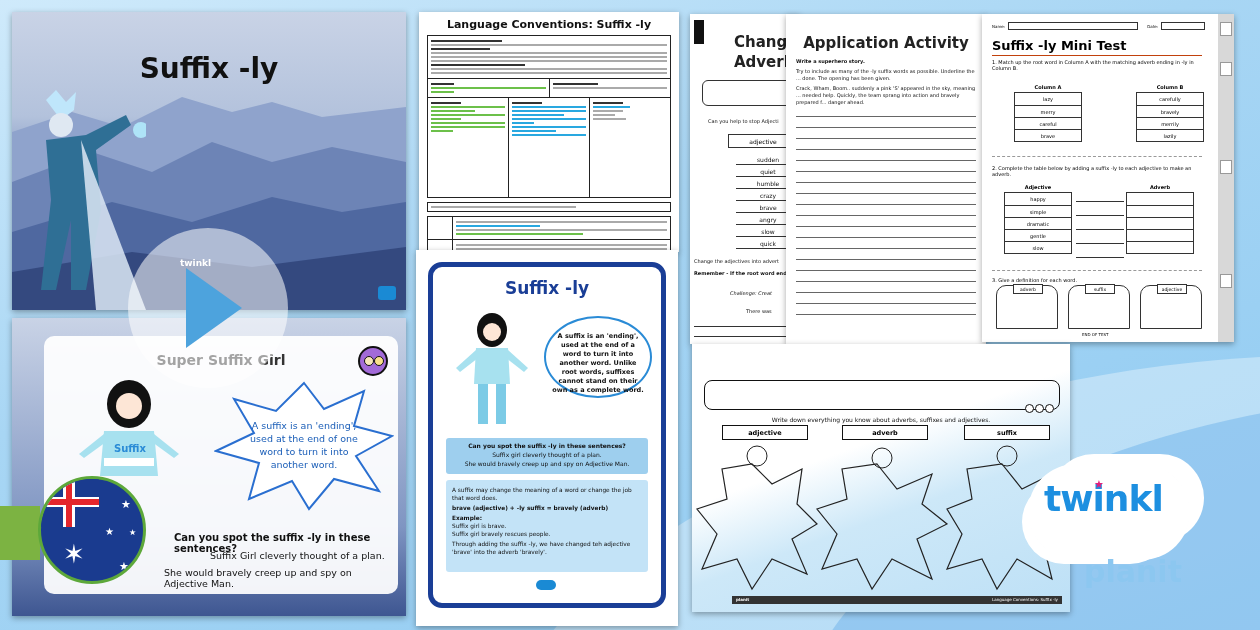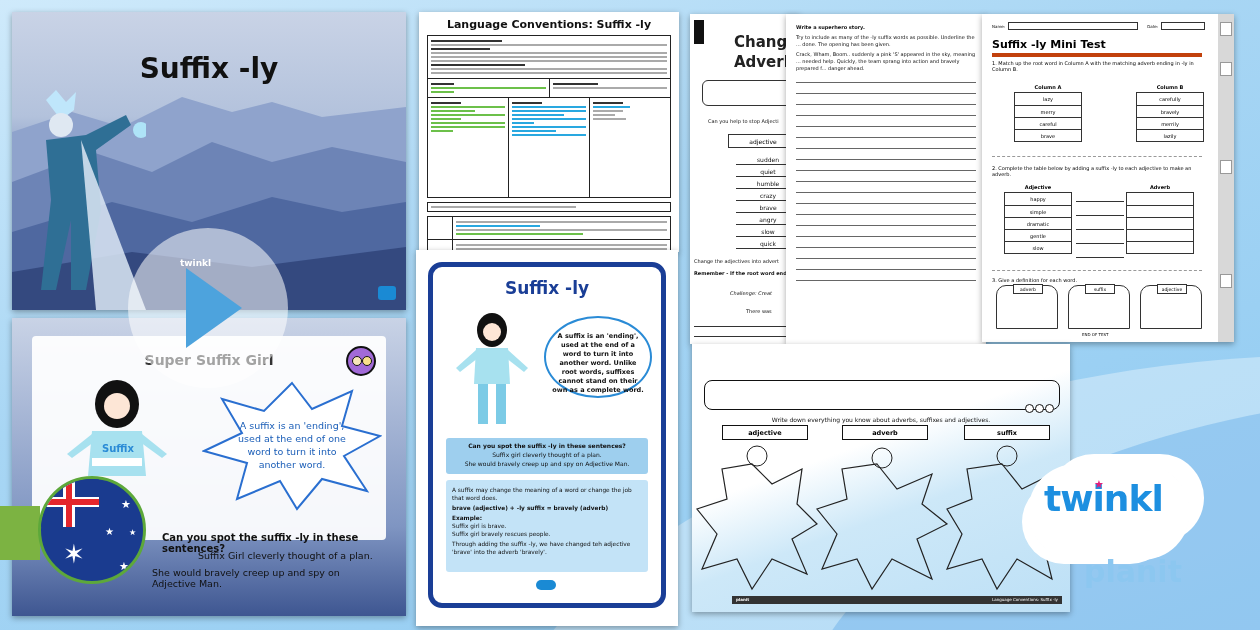--- a/index.html
+++ b/index.html
@@ -17,21 +17,21 @@
   .hero { position: absolute; left: 14px; top: 78px; width: 120px; height: 220px; }
   .logo-small { position: absolute; right: 10px; bottom: 10px; width: 18px; height: 14px; background: #1a8ad4; border-radius: 3px; }
 
   
   .play { position: absolute; left: 128px; top: 228px; width: 160px; height: 160px; border-radius: 50%; background: rgba(255,255,255,0.55); z-index: 5; }
   .play .tri { position: absolute; left: 58px; top: 40px; width: 0; height: 0; border-top: 40px solid transparent; border-bottom: 40px solid transparent; border-left: 56px solid #4da3dd; }
   .play .tw { position: absolute; left: 52px; top: 30px; font-size: 9px; color: #fff; font-weight: bold; }
 
   
   .slide2 { left: 12px; top: 318px; width: 394px; height: 298px; background: linear-gradient(180deg, #c9d3e6 0%, #7f95c2 70%, #3e5691 100%); }
-  .slide2 .panel { position: absolute; left: 20px; top: 18px; width: 354px; height: 204px; background: rgba(255,255,255,0.93); border-radius: 4px; }
+  .slide2 .panel { position: absolute; left: 32px; top: 18px; width: 354px; height: 258px; background: rgba(255,255,255,0.93); border-radius: 10px; }
   .slide2 .ptitle { position: absolute; top: 16px; width: 100%; text-align: center; font-weight: bold; font-size: 14px; color: #333; }
   .kids-icon { position: absolute; right: 10px; top: 10px; width: 30px; height: 30px; border-radius: 50%; background: #a26ad8; border: 2px solid #111; }
   .kids-icon span { position: absolute; top: 8px; width: 10px; height: 10px; border-radius: 50%; background: #f7e6b9; border: 1px solid #111; }
   .girl { position: absolute; left: 30px; top: 40px; width: 110px; height: 150px; }
   .star-burst { position: absolute; left: 170px; top: 45px; width: 180px; height: 130px; }
   .burst-text { position: absolute; left: 205px; top: 83px; width: 110px; text-align: center; font-size: 9.5px; color: #1c5fb8; line-height: 13px; }
   .q-head { position: absolute; left: 130px; top: 196px; font-size: 10px; font-weight: bold; color: #111; }
   .q-line { position: absolute; font-size: 9.5px; color: #111; }
 
   
@@ -76,21 +76,21 @@
   .ws1 .small { position: absolute; font-size: 5px; color: #111; }
   .ws1 .banner { position: absolute; left: 38px; top: 120px; width: 70px; height: 14px; border: 1px solid #333; font-size: 6px; text-align: center; line-height: 13px; }
   .ws1 .word { position: absolute; left: 46px; width: 64px; height: 11px; border-bottom: 1px solid #333; font-size: 6px; text-align: center; line-height: 11px; color: #111; }
   .ws2 { left: 786px; top: 14px; width: 200px; height: 330px; padding: 10px; z-index: 2; }
   .ws2 .t { text-align: center; font-weight: bold; font-size: 15px; color: #222; margin: 10px 0 6px 0; }
   .ws2 .tx { font-size: 5px; color: #111; margin-bottom: 3px; line-height: 7px; }
   .ws2 .rl { height: 1px; background: #666; margin-top: 10px; }
   .ws3 { left: 982px; top: 14px; width: 252px; height: 328px; padding: 8px 10px; z-index: 3; }
   .ws3 .nm { display: flex; align-items: center; gap: 3px; font-size: 4px; }
   .ws3 .nm .f { border: 1px solid #333; height: 8px; }
-  .ws3 .t { font-size: 11px; font-weight: bold; margin-top: 8px; border-bottom: 4px solid #c2410c; padding-bottom: 2px; width: 210px; }
+  .ws3 .t { font-size: 13px; font-weight: bold; margin-top: 8px; border-bottom: 1px solid #c2410c; padding-bottom: 2px; width: 210px; }
   .ws3 .tx { font-size: 5px; margin-top: 3px; width: 210px; }
   .col { position: absolute; width: 68px; border: 1px solid #333; }
   .col div { height: 12px; border-top: 1px solid #333; font-size: 5px; text-align: center; line-height: 12px; }
   .col div:first-child { border-top: none; }
   .colh { position: absolute; font-size: 5px; font-weight: bold; width: 68px; text-align: center; }
   .arrow { position: absolute; left: 94px; width: 48px; height: 1px; background: #333; }
   .defbox { position: absolute; top: 271px; width: 62px; height: 44px; border: 1px solid #333; border-radius: 10px 10px 0 0; }
   .defbox span { position: absolute; left: 16px; top: -2px; width: 30px; height: 10px; border: 1px solid #333; background: #fff; font-size: 4.5px; text-align: center; line-height: 9px; }
   .ws3 .side { position: absolute; right: 0; top: 0; width: 16px; height: 100%; background: #d8d8d8; }
   .ws3 .side i { position: absolute; left: 2px; width: 12px; height: 14px; background: #fff; border: 1px solid #999; }
@@ -311,20 +311,21 @@
   <div class="word" style="top:224px;">quick</div>
   <div class="small" style="left:4px;top:244px;">Change the adjectives into advert</div>
   <div class="small" style="left:4px;top:256px;font-weight:bold;">Remember - If the root word end</div>
   <div class="small" style="left:40px;top:276px;font-style:italic;">Challenge: Creat</div>
   <div class="small" style="left:56px;top:294px;">There was</div>
   <div style="position:absolute;left:4px;top:312px;width:100px;height:1px;background:#333;"></div>
   <div style="position:absolute;left:4px;top:322px;width:100px;height:1px;background:#333;"></div>
 </div>
 
 <div class="card ws2">
+  <div class="t">Application Activity</div>
   <div class="tx" style="font-weight:bold;">Write a superhero story.</div>
   <div class="tx">Try to include as many of the -ly suffix words as possible. Underline the ... done. The opening has been given.</div>
   <div class="tx">Crack, Wham, Boom.. suddenly a pink 'S' appeared in the sky, meaning ... needed help. Quickly, the team sprang into action and bravely prepared f... danger ahead.</div>
   <div class="rl"></div>
     <div class="rl"></div>
     <div class="rl"></div>
     <div class="rl"></div>
     <div class="rl"></div>
   <div class="rl"></div>
     <div class="rl"></div>

